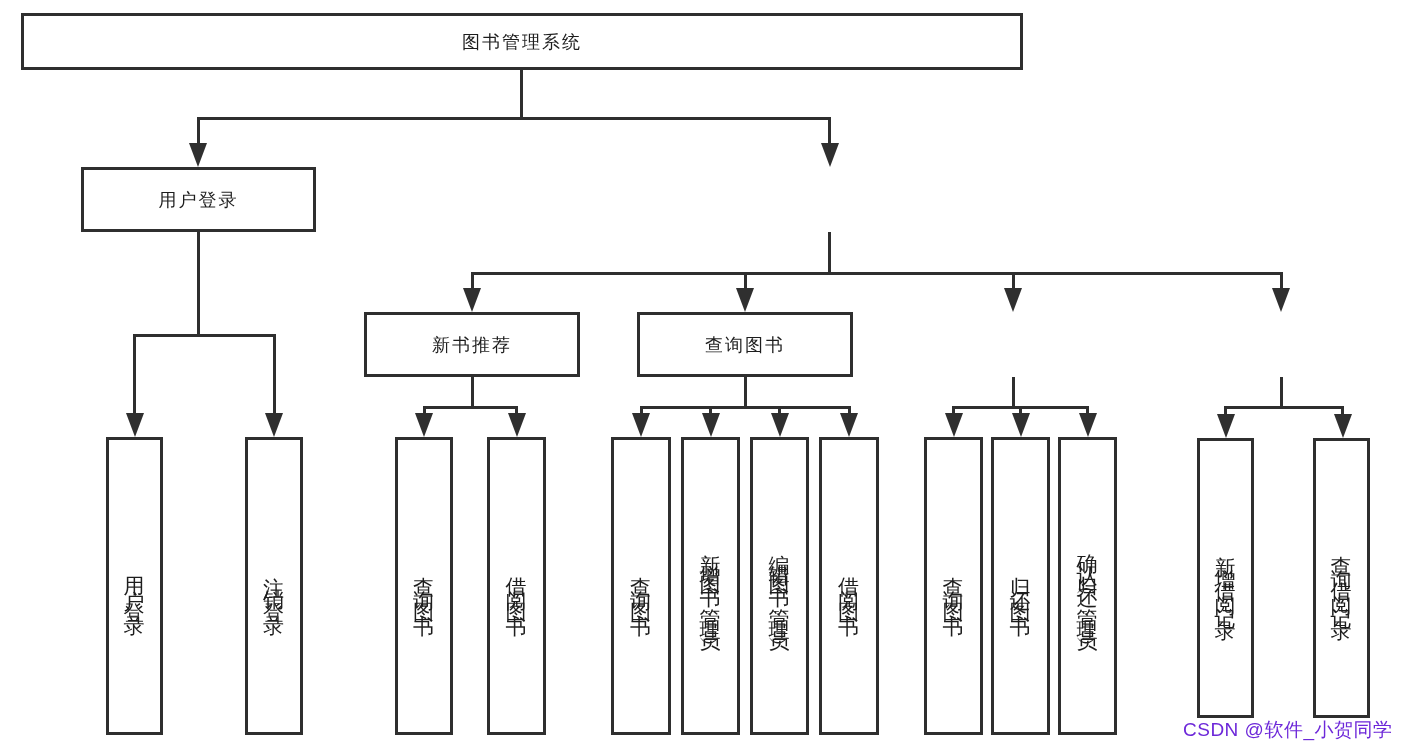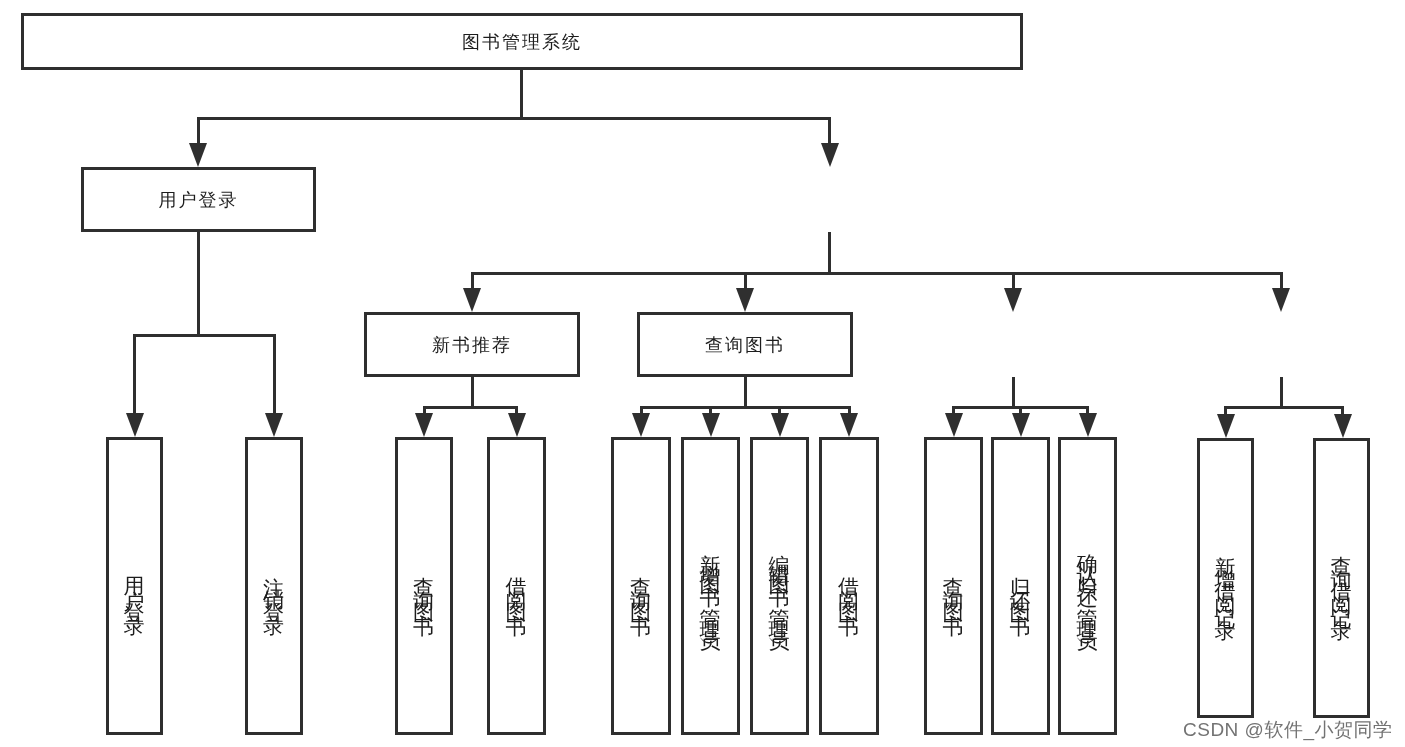--- a/index.html
+++ b/index.html
@@ -19,21 +19,21 @@
   .leaf .vtext.long{letter-spacing:11px;font-size:21px;}
   .vl{position:absolute;width:3px;background:#2f2f2f;}
   .hl{position:absolute;height:3px;background:#2f2f2f;}
   .ah{
     position:absolute;width:0;height:0;
     border-left:9px solid transparent;border-right:9px solid transparent;
     border-top:24px solid #2f2f2f;
   }
   .watermark{
     position:absolute;left:1183px;top:717px;z-index:10;
-    font-size:19px;letter-spacing:0.5px;color:#737373;white-space:nowrap;
+    font-size:19px;letter-spacing:0.5px;color:#6d28d9;white-space:nowrap;
   }
 </style>
 </head>
 <body>
 
 <div class="canvas">
 
   <div class="box hbox" style="left:21px;top:13px;width:1002px;height:57px">图书管理系统</div>
 
   <div class="vl" style="left:519.5px;top:70px;height:48px"></div>

